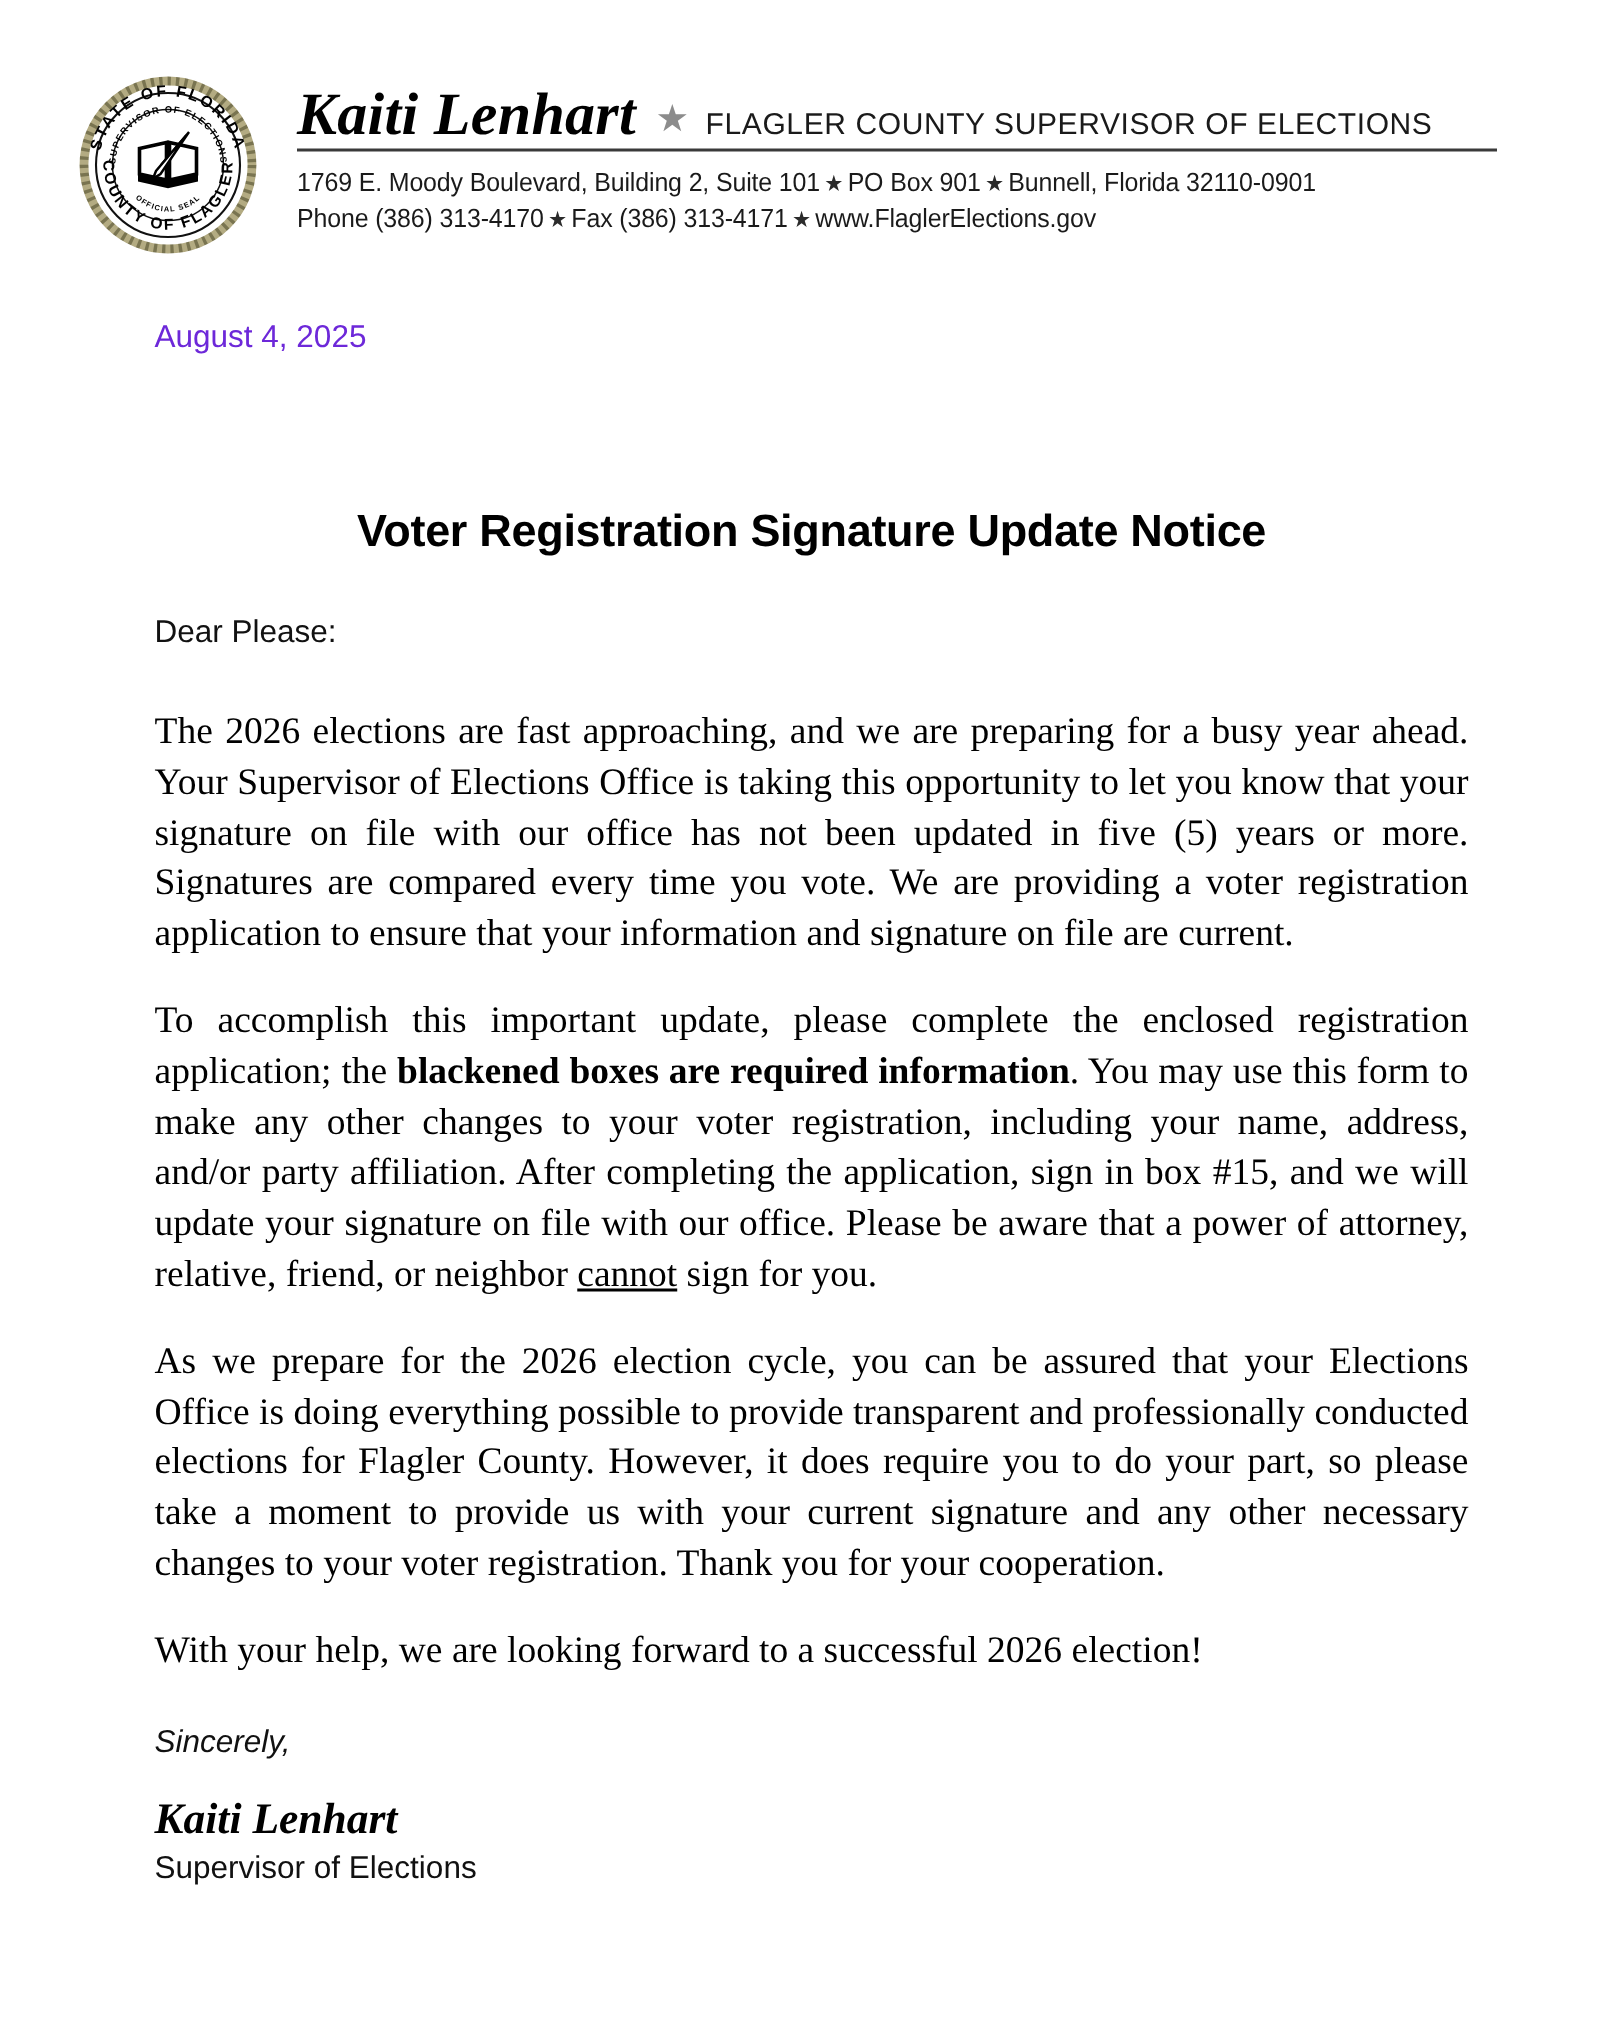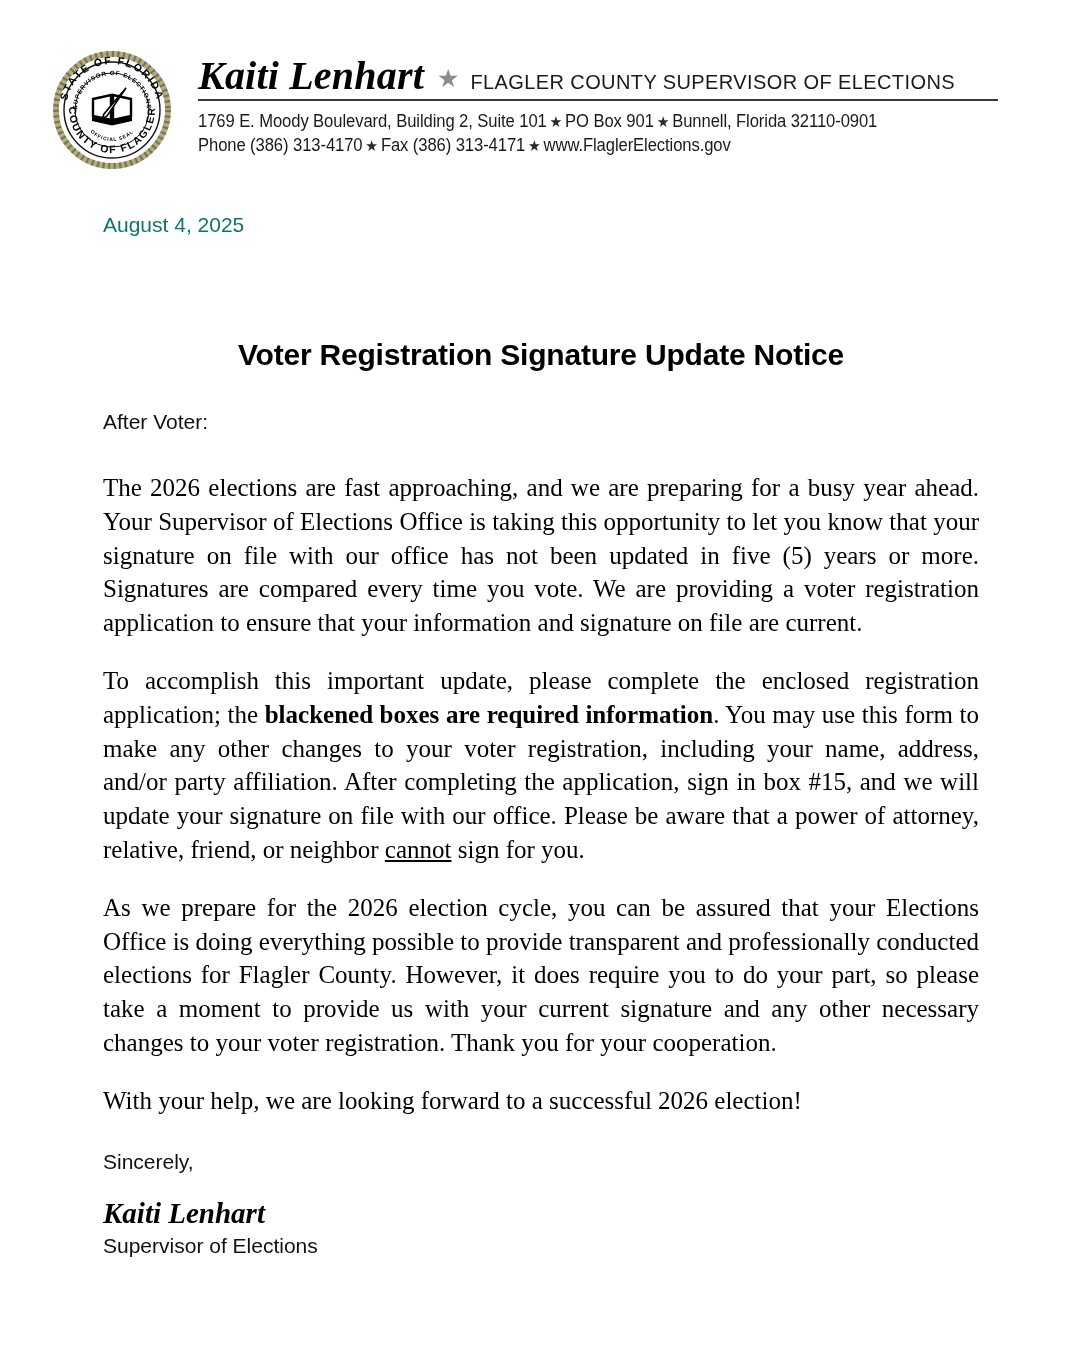--- a/index.html
+++ b/index.html
@@ -101,21 +101,21 @@
     padding: 0 3px;
   }
 
   
   .doc-date {
     position: absolute;
     left: 103px;
     top: 212px;
     font-size: 21px;
     line-height: 1.2;
-    color: #0f766e;
+    color: #6d28d9;
   }
 
   .doc-title {
     position: absolute;
     left: 103px;
     top: 318px;
     width: 876px;
     text-align: center;
     font-size: 30px;
     font-weight: bold;
@@ -153,20 +153,21 @@
   .para b { font-weight: bold; }
   .para u { text-decoration: underline; text-underline-offset: 2px; }
 
   .closing {
     position: absolute;
     left: 103px;
     top: 1148px;
     font-size: 21px;
     line-height: 1.3;
     color: #111;
+    font-style: italic;
   }
 
   .signature-name {
     position: absolute;
     left: 103px;
     top: 1198px;
     font-family: "Liberation Serif", "DejaVu Serif", serif;
     font-weight: bold;
     font-style: italic;
     font-size: 29px;
@@ -244,21 +245,21 @@
       </div>
     </div>
   </div>
 
   <div class="doc-date">August 4, 2025</div>
 
   <h1 class="doc-title">Voter Registration Signature Update Notice</h1>
 
   <div class="body-area">
 
-    <p class="salutation">After Voter:</p>
+    <p class="salutation">Dear Please:</p>
 
     <p class="para">The 2026 elections are fast approaching, and we are preparing for a busy year ahead. Your Supervisor of Elections Office is taking this opportunity to let you know that your signature on file with our office has not been updated in five (5) years or more. Signatures are compared every time you vote. We are providing a voter registration application to ensure that your information and signature on file are current.</p>
 
     <p class="para"><span>To accomplish this important update, please complete the enclosed registration application; the </span><b>blackened boxes are required information</b><span>. You may use this form to make any other changes to your voter registration, including your name, address, and/or party affiliation. After completing the application, sign in box #15, and we will update your signature on file with our office. Please be aware that a power of attorney, relative, friend, or neighbor </span><u>cannot</u><span> sign for you.</span></p>
 
 
     <p class="para">As we prepare for the 2026 election cycle, you can be assured that your Elections Office is doing everything possible to provide transparent and professionally conducted elections for Flagler County. However, it does require you to do your part, so please take a moment to provide us with your current signature and any other necessary changes to your voter registration. Thank you for your cooperation.</p>
 
     <p class="para no-justify">With your help, we are looking forward to a successful 2026 election!</p>
   </div>

